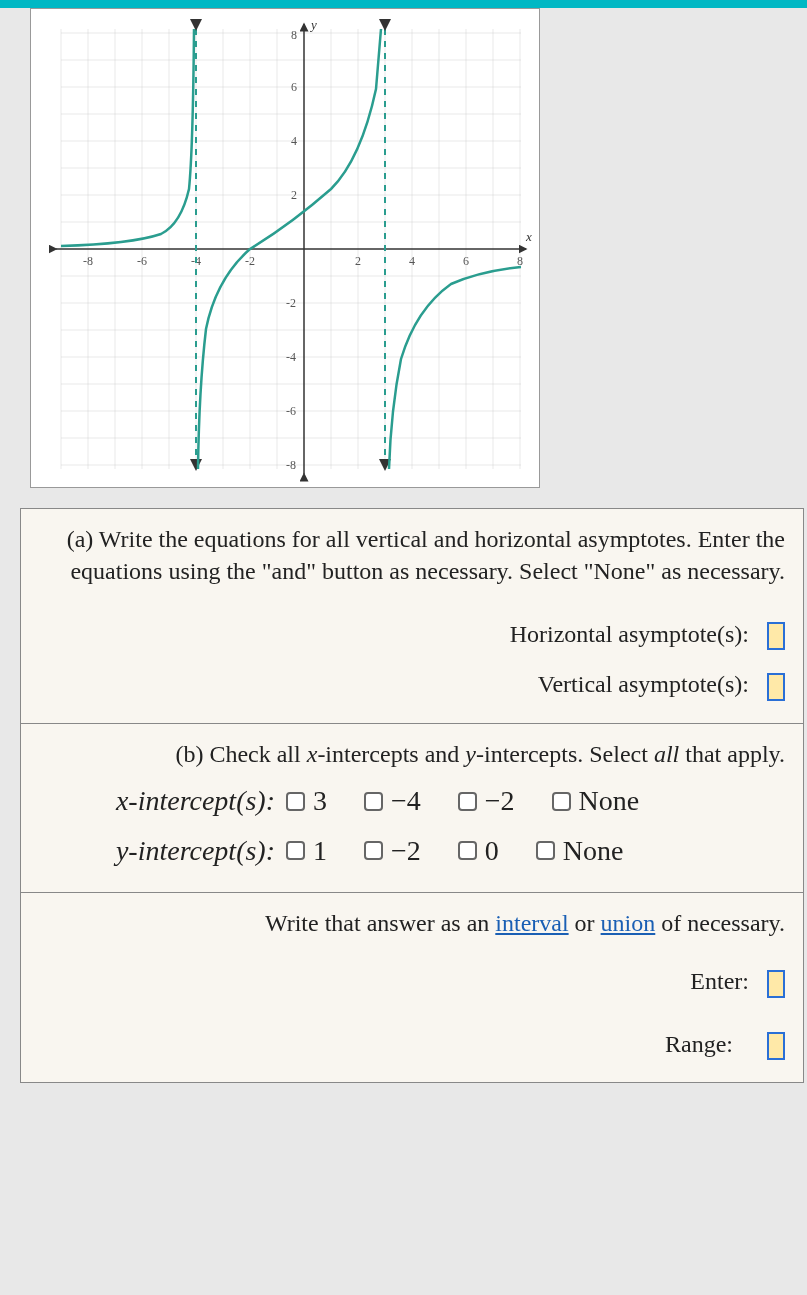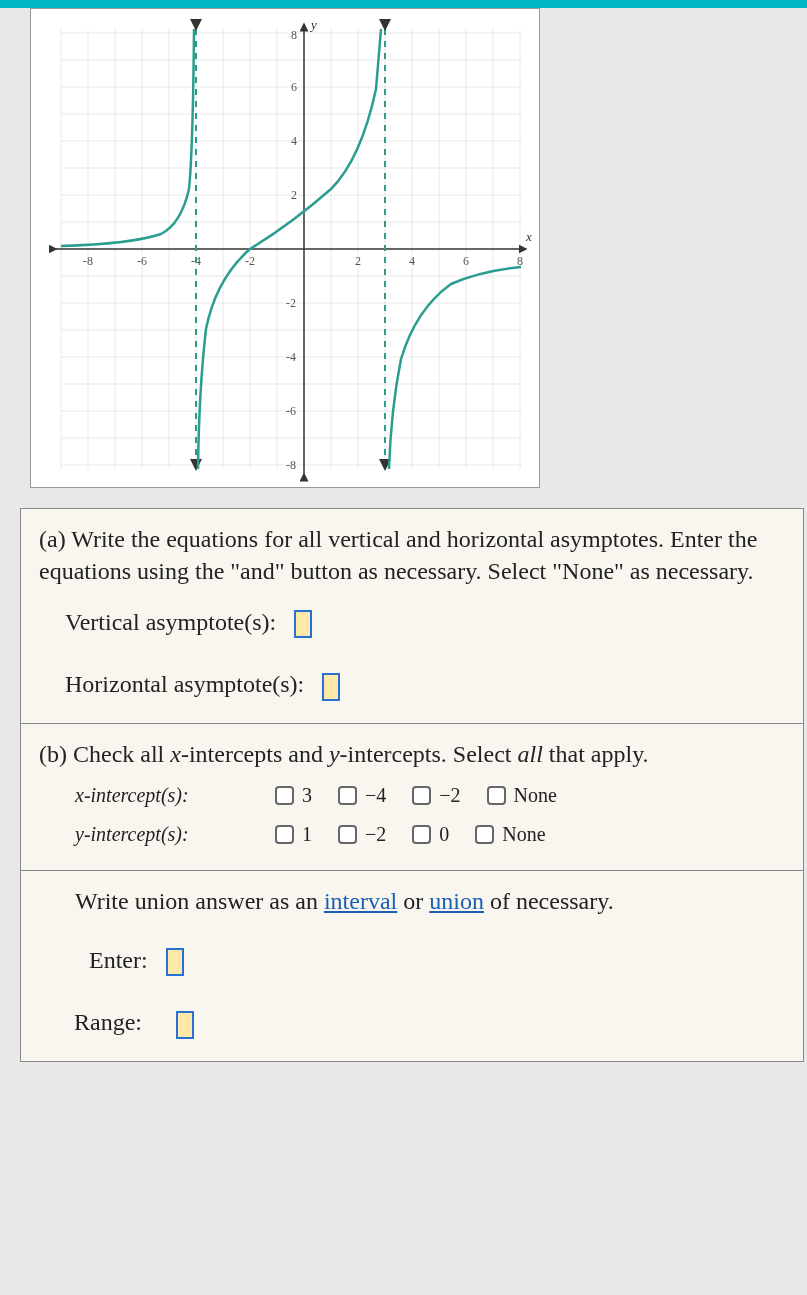--- a/index.html
+++ b/index.html
@@ -26,41 +26,42 @@
     border: 1px solid #888;
     background: #f9f6f0;
     margin: 0 3px 0 20px;
   }
   .section {
     border-bottom: 1px solid #888;
     padding: 14px 18px 22px 18px;
     font-size: 24px;
     line-height: 1.35;
     color: #222;
+    text-align: right;
   }
   .section:last-child { border-bottom: none; }
   .label-row {
     margin: 18px 0 0 26px;
     font-size: 24px;
   }
   .input-box {
     display: inline-block;
     width: 18px;
     height: 28px;
     border: 2px solid #2a6fd6;
     background: #ffe9a8;
     vertical-align: middle;
     margin-left: 12px;
   }
   .check-row {
     margin: 12px 0 0 36px;
-    font-size: 20px;
+    font-size: 28px;
     display: flex;
     align-items: center;
-    gap: 0;
+    gap: 11px;
   }
   .intercept-label {
     font-style: italic;
     display: inline-block;
     width: 200px;
   }
   .check-opt {
     display: inline-flex;
     align-items: center;
     margin-right: 26px;
@@ -161,28 +162,28 @@
     <path d="M 167,460 Q 168,380 175,320 Q 185,270 219,240 Q 260,215 300,180 Q 330,150 345,80 L 350,20"></path>
     <path d="M 358,460 Q 360,400 370,350 Q 385,300 420,275 Q 450,262 490,258"></path>
   </g>
 </svg>
 </div>
 
 <div class="question-box">
 
   <div class="section">
     <div>(a) Write the equations for all vertical and horizontal asymptotes. Enter the equations using the "and" button as necessary. Select "None" as necessary.</div>
+    <div class="label-row" style="margin-top:30px">
+      <span>Horizontal asymptote(s):</span>
+      <span class="input-box"></span>
+    </div>
     <div class="label-row">
       <span>Vertical asymptote(s):</span>
       <span class="input-box"></span>
     </div>
-    <div class="label-row" style="margin-top:30px">
-      <span>Horizontal asymptote(s):</span>
-      <span class="input-box"></span>
-    </div>
   </div>
 
   <div class="section">
     <div>
       <span>(b) Check all </span><span class="fital">x</span><span>-intercepts and </span><span class="fital">y</span><span>-intercepts. Select </span><span class="fital">all</span><span> that apply.</span>
     </div>
     <div class="check-row">
       <span class="intercept-label"><span class="fital">x</span>-intercept(s):</span>
       <span class="check-opt">
           <span class="cb"></span>
@@ -217,21 +218,21 @@
         </span>
       <span class="check-opt">
           <span class="cb"></span>
           <span>None</span>
         </span>
     </div>
   </div>
 
   <div class="section">
     <div style="margin-left:36px">
-      <span>Write union answer as an </span><span class="link-text">interval</span><span> or </span><span class="link-text">union</span><span> of necessary.</span>
+      <span>Write that answer as an </span><span class="link-text">interval</span><span> or </span><span class="link-text">union</span><span> of necessary.</span>
     </div>
     <div class="label-row" style="margin-left:50px;margin-top:26px">
       <span>Enter:</span>
       <span class="input-box"></span>
     </div>
     <div class="label-row" style="margin-left:35px;margin-top:30px">
       <span>Range:</span>
       <span class="input-box" style="margin-left:28px"></span>
     </div>
   </div>

